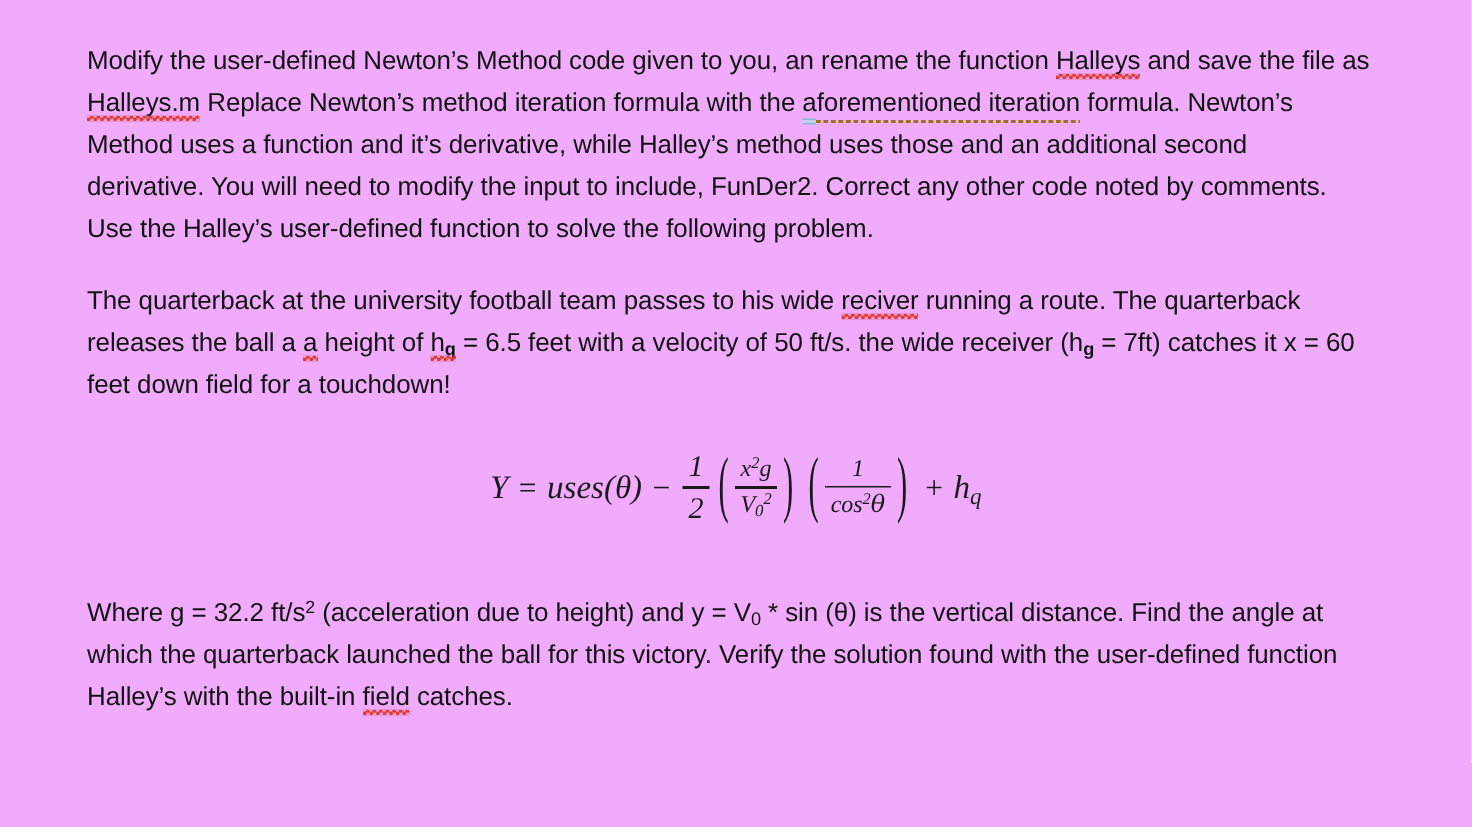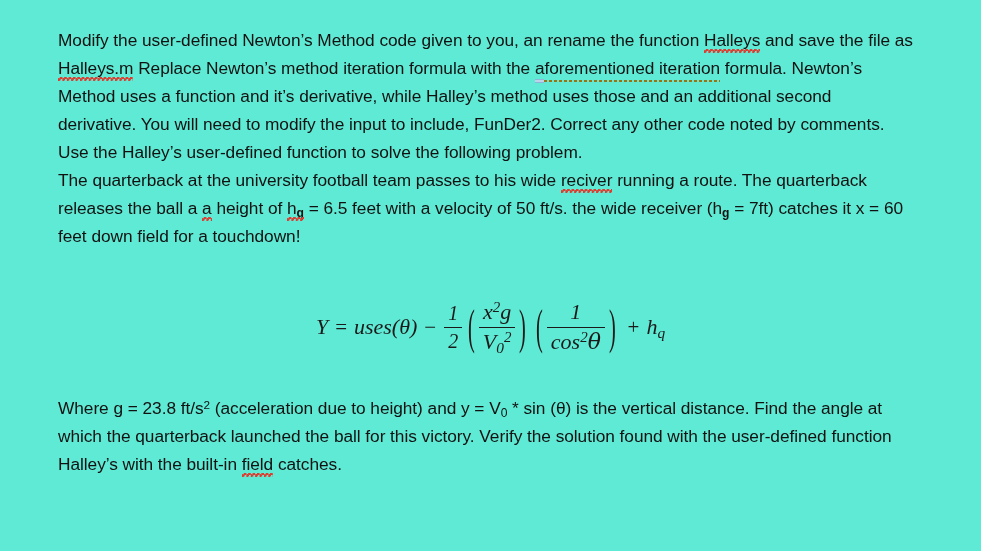--- a/index.html
+++ b/index.html
@@ -13,42 +13,42 @@
     overflow: hidden;
     font-family: "Liberation Sans", sans-serif;
     color: #111111;
     -webkit-font-smoothing: antialiased;
   }
 
   .page {
     position: relative;
     width: 981px;
     height: 551px;
-    background: #5eead4;
+    background: #f0abfc;
     box-sizing: border-box;
   }
 
   .doc-body {
     position: absolute;
     left: 58px;
     top: 26px;
     width: 856px;
   }
 
   p.para {
     margin: 0;
     font-size: 17.3px;
     line-height: 28px;
     letter-spacing: -0.05px;
     color: #111111;
     text-align: left;
   }
 
   p.para + p.para {
-    margin-top: 0;
+    margin-top: 20px;
   }
 
   .gap-before-eq { height: 26px; }
 
   
   .spell {
     position: relative;
     white-space: nowrap;
   }
   .spell::after {
@@ -153,21 +153,21 @@
   }
   .frac > .bar {
     display: block;
     width: 100%;
     height: 1.4px;
     background: #1a1a1a;
     margin: 2px 0;
   }
   .frac.small > .num,
   .frac.small > .den {
-    font-size: 22px;
+    font-size: 16px;
   }
   .paren {
     font-style: normal;
     font-size: 20px;
     display: inline-block;
     transform: scaleY(2.45) scaleX(1.02);
     transform-origin: center center;
     padding: 0 3px;
     color: #1a1a1a;
   }
@@ -225,16 +225,16 @@
         </span>
         <span class="paren">)</span>
       </span>
 
       <span class="plain-op">+</span>
       <span class="eq-var"><span>h</span><sub>q</sub></span>
     </span>
   </div>
 
   <div class="doc-body" style="top: 394px;">
-    <p class="para"><span>Where g = 23.8 ft/s</span><sup>2</sup><span> (acceleration due to height) and y = V</span><sub>0</sub><span> * sin (θ) is the vertical distance. Find the angle at which the quarterback launched the ball for this victory. Verify the solution found with the user-defined function Halley’s with the built-in </span><span class="spell">field</span><span> catches.</span></p>
+    <p class="para"><span>Where g = 32.2 ft/s</span><sup>2</sup><span> (acceleration due to height) and y = V</span><sub>0</sub><span> * sin (θ) is the vertical distance. Find the angle at which the quarterback launched the ball for this victory. Verify the solution found with the user-defined function Halley’s with the built-in </span><span class="spell">field</span><span> catches.</span></p>
   </div>
 
 </div>
 
 </body></html>

